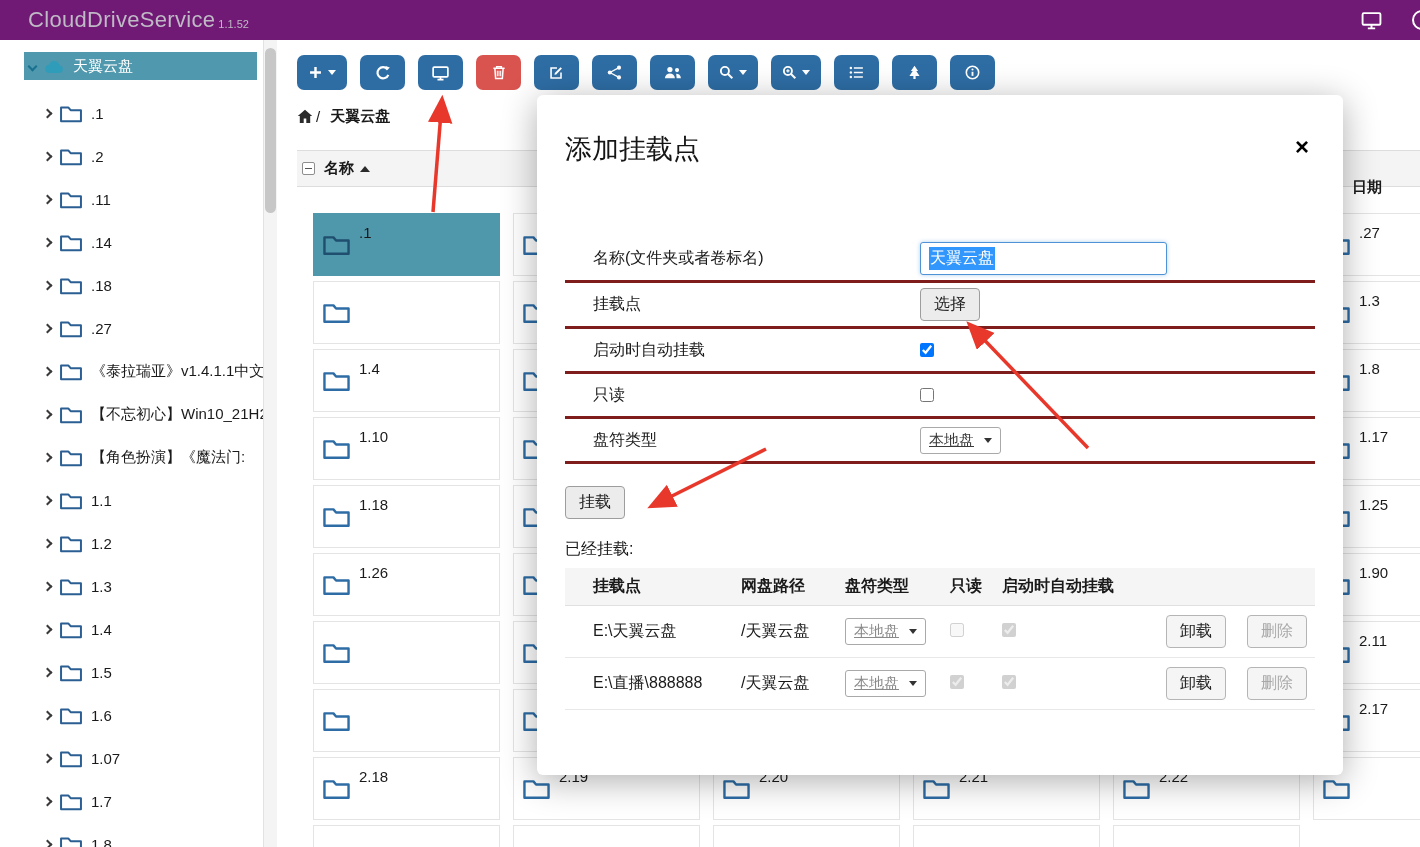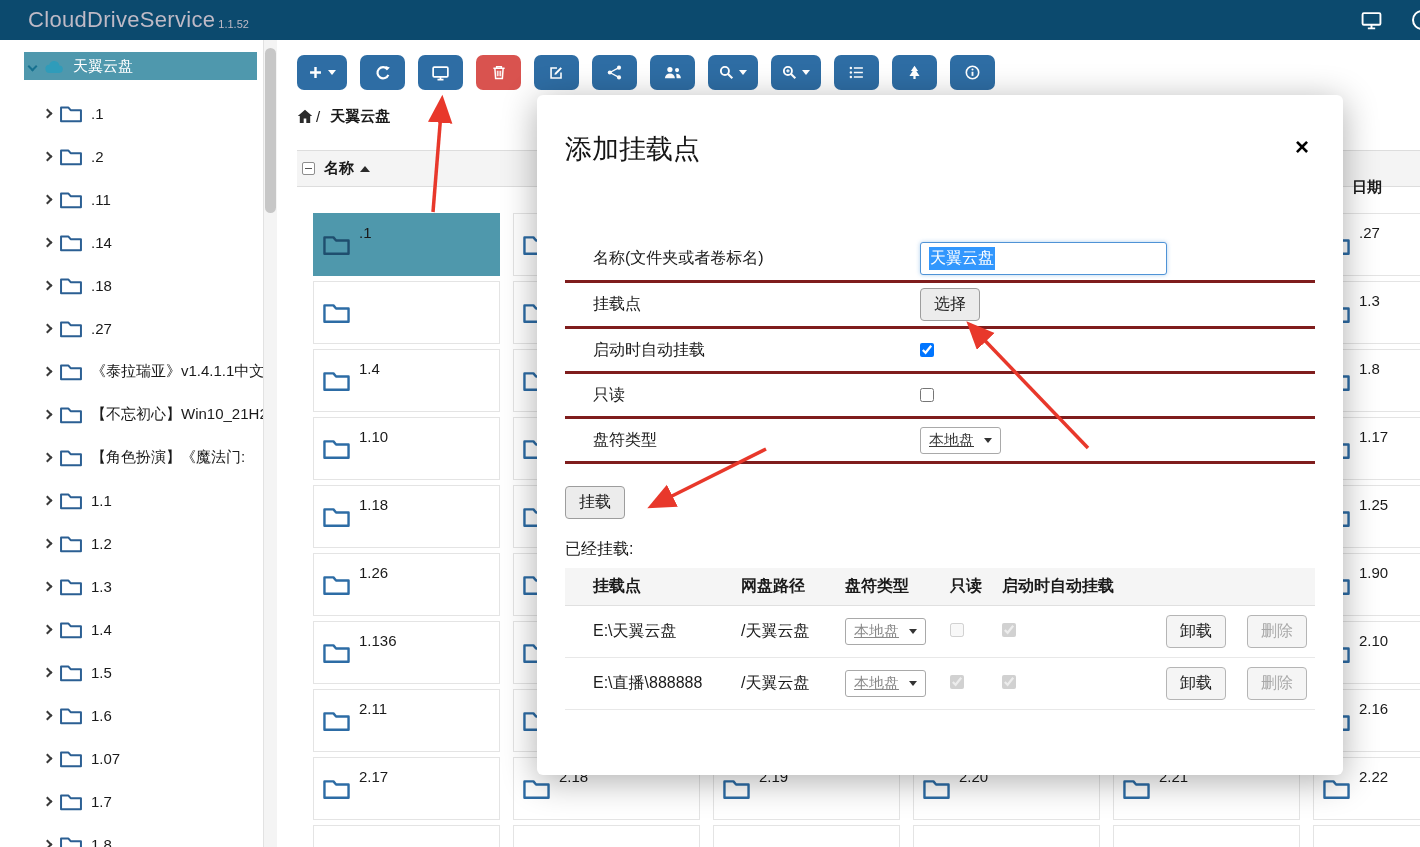--- a/index.html
+++ b/index.html
@@ -1,20 +1,20 @@
 <!DOCTYPE html>
 <html><head>
 <meta charset="utf-8">
 <style>
   * { margin:0; padding:0; box-sizing:border-box; }
   html,body { width:1420px; height:847px; overflow:hidden; }
   body { position:relative; background:#fff; font-family:"Liberation Sans","DejaVu Sans",sans-serif; color:#1a1a1a; }
 
   
-  .topbar { position:absolute; top:0; left:0; width:1420px; height:40px; background:#0c4a6e; display:flex; align-items:center; z-index:5; }
+  .topbar { position:absolute; top:0; left:0; width:1420px; height:40px; background:#701a75; display:flex; align-items:center; z-index:5; }
   .app-title { font-size:22px; color:#bfbac6; margin-left:28px; letter-spacing:.3px; }
   .app-version { font-size:11px; color:#bfbac6; margin-left:3px; margin-top:8px; }
   .topbar-right { margin-left:auto; display:flex; align-items:center; gap:28px; }
   .topbar-right .icon { display:inline-flex; }
   .partial { margin-right:-14px; }
 
   
   .sidebar { position:absolute; top:40px; left:0; width:277px; bottom:0; background:#fff; overflow:hidden; z-index:1; }
   .sidebar-scrollbar { position:absolute; right:0; top:0; bottom:0; width:14px; background:#f4f4f4; border-left:1px solid #e2e2e2; }
   .sidebar-thumb { position:absolute; top:8px; left:1px; width:11px; height:165px; background:#c7c7c7; border-radius:6px; }
@@ -686,28 +686,20 @@
         </span>
         <span class="tname"></span>
       </div>
       <div class="tile">
         <span class="icon">
           <svg viewBox="0 0 26 21" width="29" height="23">
             <path d="M2 4h8.2l2.4 2.8H24v12.2H2z" fill="none" stroke="#2d6ca5" stroke-width="2.2" stroke-linejoin="round"></path>
           </svg>
         </span>
         <span class="tname">1.90</span>
-      </div>
-      <div class="tile">
-        <span class="icon">
-          <svg viewBox="0 0 26 21" width="29" height="23">
-            <path d="M2 4h8.2l2.4 2.8H24v12.2H2z" fill="none" stroke="#2d6ca5" stroke-width="2.2" stroke-linejoin="round"></path>
-          </svg>
-        </span>
-        <span class="tname">1.136</span>
       </div>
       <div class="tile">
         <span class="icon">
           <svg viewBox="0 0 26 21" width="29" height="23">
             <path d="M2 4h8.2l2.4 2.8H24v12.2H2z" fill="none" stroke="#2d6ca5" stroke-width="2.2" stroke-linejoin="round"></path>
           </svg>
         </span>
         <span class="tname"></span>
       </div>
       <div class="tile">

